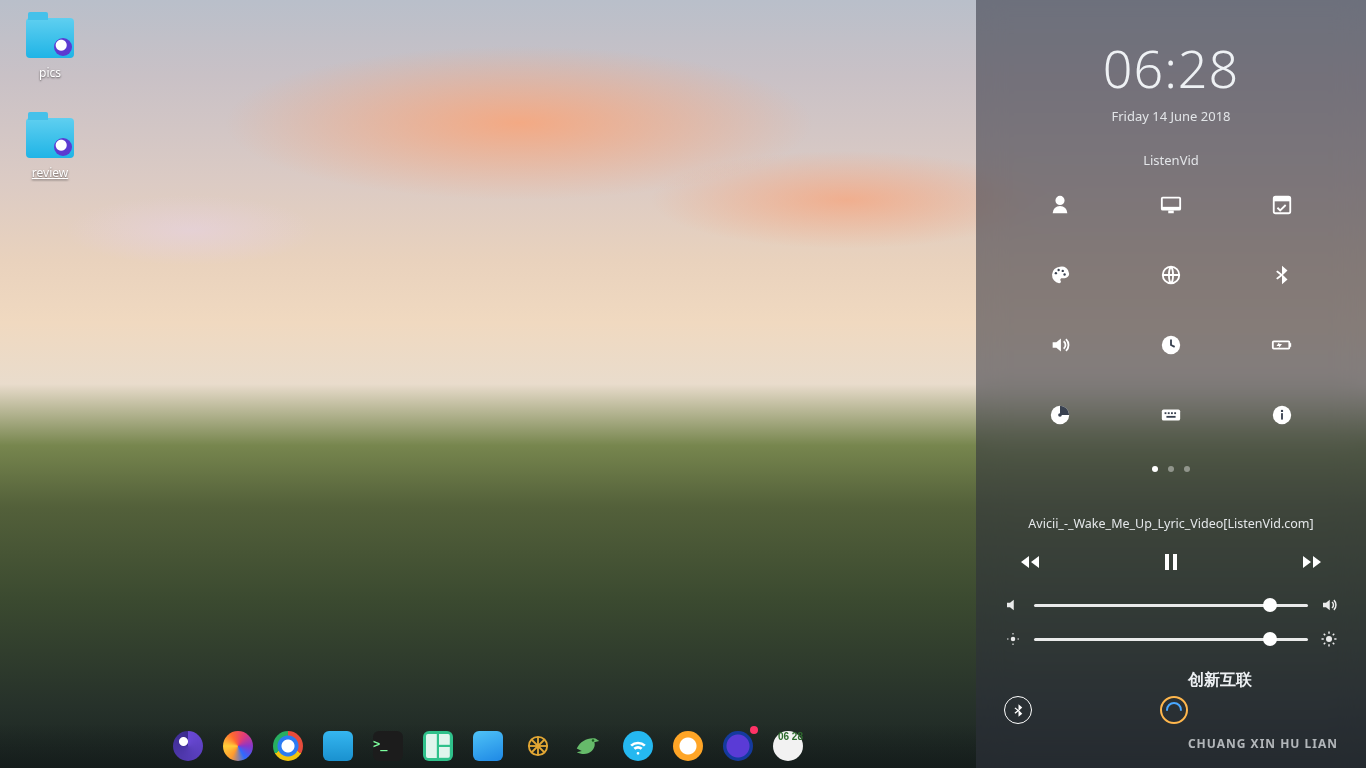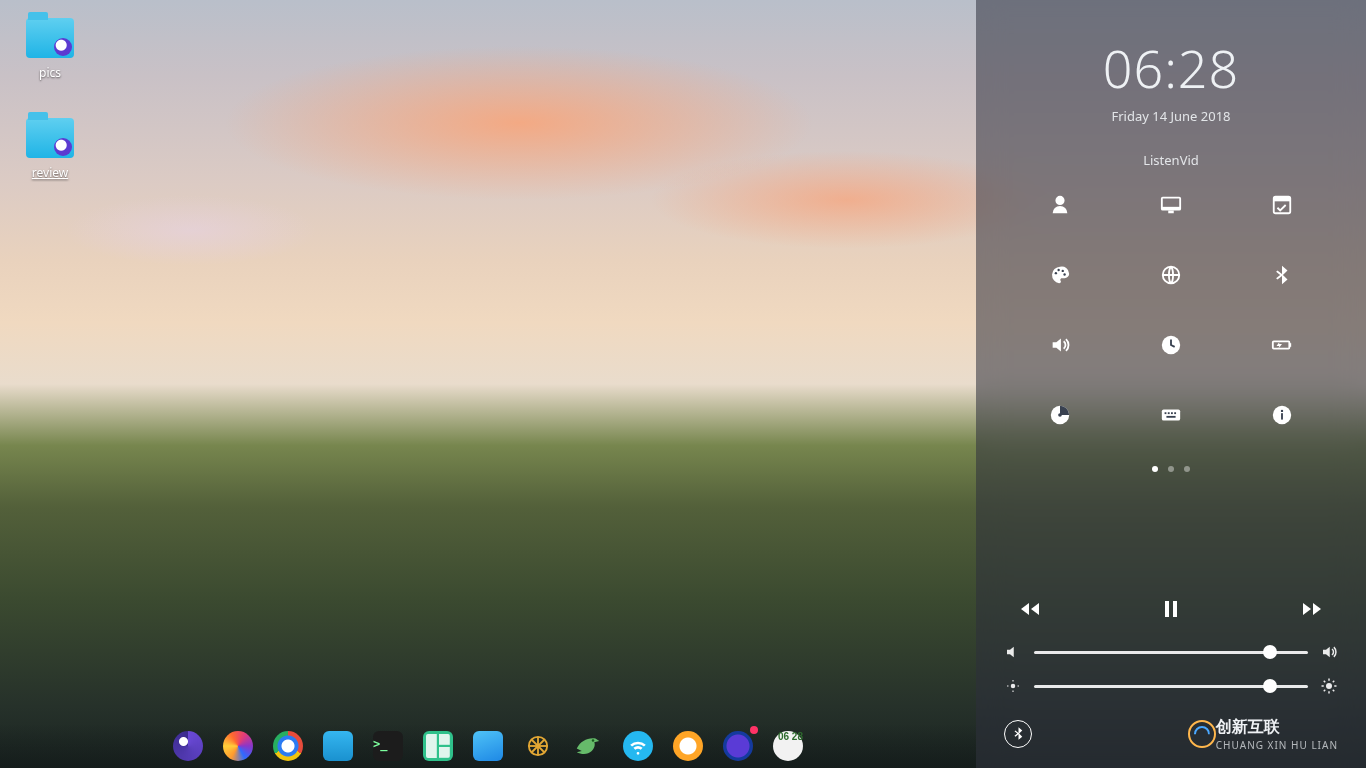--- a/index.html
+++ b/index.html
@@ -78,21 +78,21 @@
                   width:14px; height:14px; background:#fff; border-radius:50%;}
   .tray-below { display:flex; align-items:center; justify-content:space-between; margin-top:20px;}
   .tray-icon{ width:28px; height:28px; display:flex; align-items:center; justify-content:center;
               border:1.5px solid #fff; border-radius:50%; cursor:pointer;}
   .tray-icon svg{ width:15px; height:15px;}
 
   
   .brand-logo{ display:flex; align-items:center; gap:0; font-size:16px; font-weight:600; cursor:default;}
   .brand-logo .circ{ width:28px; height:28px; border:2px solid #ffb74d; border-radius:50%; position:relative;}
   .brand-logo .circ::after{content:""; position:absolute; inset:4px; border:2px solid #4aa8ff; border-radius:50%; clip-path: polygon(0 0,100% 0,100% 55%,0 55%); }
-  .brand-logo .sub{ font-size:10px; letter-spacing:1px; font-weight:400; opacity:.7; display:block;}
+  .brand-logo .sub{ font-size:12px; letter-spacing:1px; font-weight:700; opacity:.7; display:block;margin-top:44px;}
 
   
   .taskbar { position:absolute; left:0; right:390px; bottom:0; height:44px;
              display:flex; justify-content:center; align-items:center; gap:14px;
              background: linear-gradient(180deg, rgba(20,28,26,.0), rgba(16,22,22,.5));}
   .task-icon { width:36px; height:36px; border-radius:8px; display:flex;
                align-items:center; justify-content:center; cursor:pointer; position:relative;}
   .task-icon .badge{ position:absolute; top:-2px; right:-2px; width:8px; height:8px;
                      background:#ff3366; border-radius:50%;}
   .ic-round{ width:30px; height:30px; border-radius:50%;align-items:flex-end; }
@@ -293,20 +293,21 @@
       </div>
   </div>
 
   <div class="pager">
     <span class="dot active"></span>
     <span class="dot"></span>
     <span class="dot"></span>
   </div>
 
   <div class="media">
+    <div class="track">Avicii_-_Wake_Me_Up_Lyric_Video[ListenVid.com]</div>
 
     <div class="media-row media-controls">
       <div class="media-btn">
           <svg viewBox="0 0 24 24">
             <path d="M11 18V6l-8 6zM21 18V6l-8 6z"></path>
           </svg>
         </div>
       <div class="media-btn">
           <svg viewBox="0 0 24 24">
             <rect x="6" y="4" width="4" height="16"></rect>

